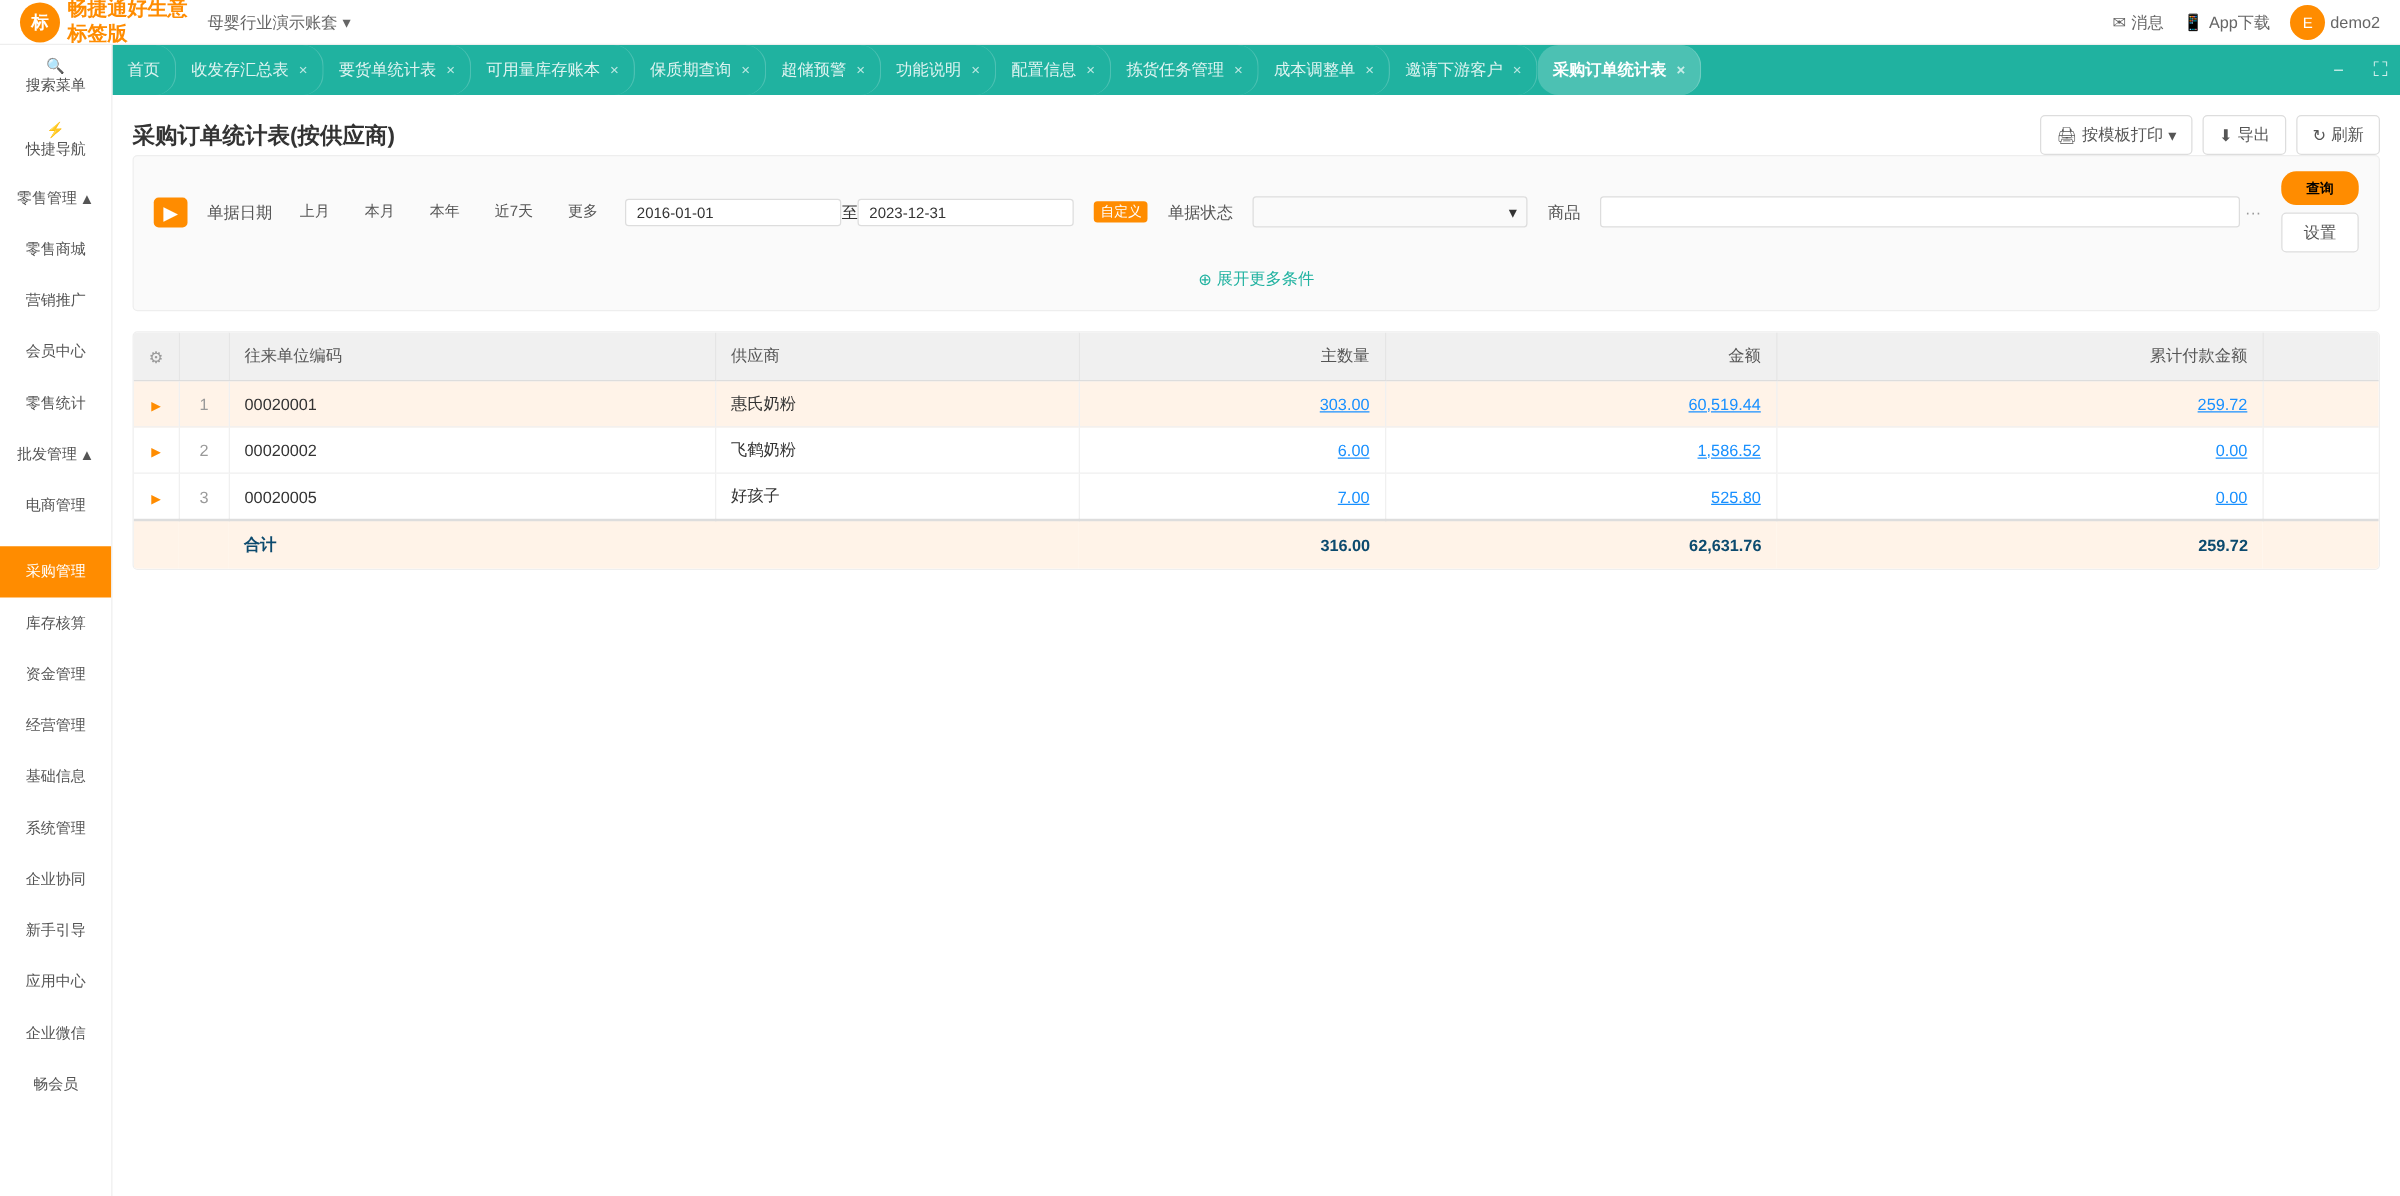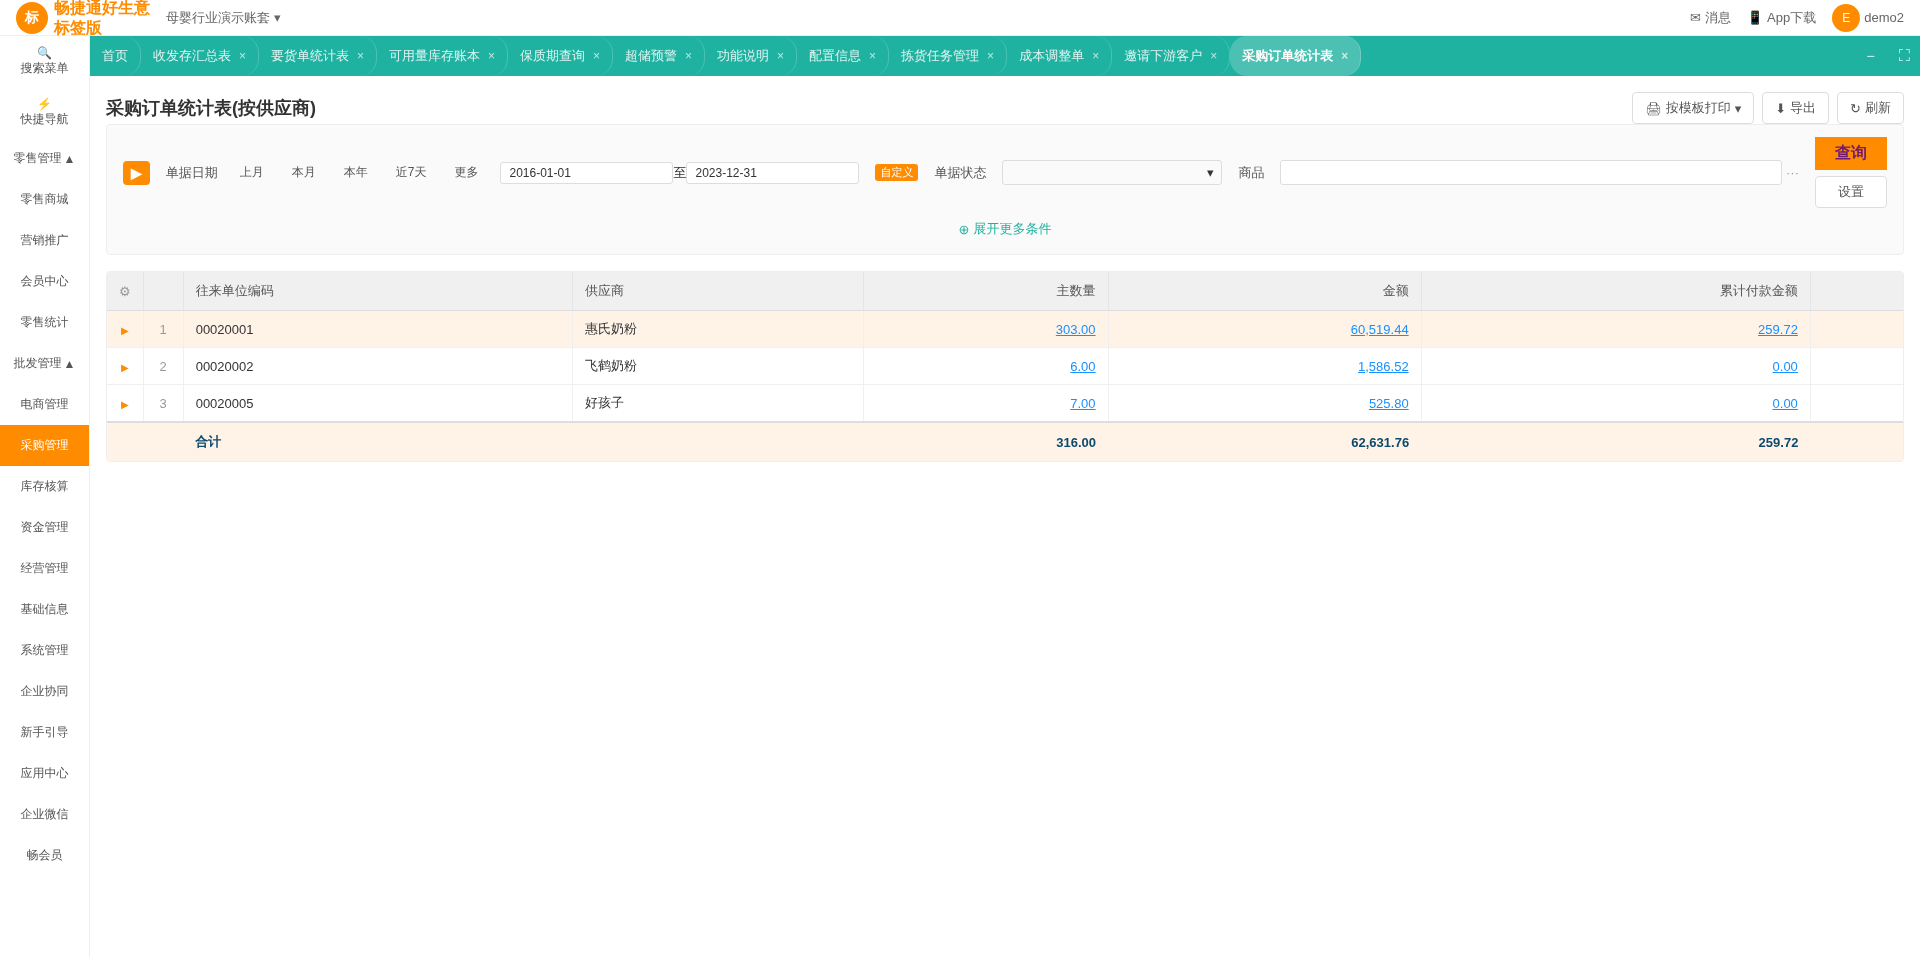--- a/index.html
+++ b/index.html
@@ -15,21 +15,21 @@
     .top-bar-right { display: flex; align-items: center; gap: 16px; }
     .top-bar-action { display: flex; align-items: center; gap: 4px; color: #666; font-size: 13px; cursor: pointer; }
     .user-avatar { width: 28px; height: 28px; border-radius: 50%; background: #ff8c00; display: flex; align-items: center; justify-content: center; color: white; font-size: 12px; }
 
     
     .main-layout { display: flex; flex: 1; overflow: hidden; }
 
     
     .sidebar { width: 90px; background: #fff; border-right: 1px solid #eee; display: flex; flex-direction: column; overflow-y: auto; }
     .sidebar-item { padding: 12px 8px; text-align: center; cursor: pointer; font-size: 12px; color: #555; border-bottom: none; transition: background 0.2s; }
-    .sidebar-item.active { background: #ff8c00; color: white; }
+    .sidebar-item.active { background: #ff8c00; color: white; margin-top: 12px; }
     .sidebar-item-with-arrow { display: flex; align-items: center; justify-content: center; gap: 2px; }
     .sidebar-search { padding: 10px 8px; text-align: center; font-size: 12px; color: #555; cursor: pointer; }
     .sidebar-nav { padding: 10px 8px; text-align: center; font-size: 12px; color: #555; cursor: pointer; }
 
     
     .content-area { flex: 1; display: flex; flex-direction: column; overflow: hidden; }
 
     
     .tab-bar { height: 40px; background: #20b2a0; display: flex; align-items: center; overflow-x: auto; white-space: nowrap; }
     .tab-bar::-webkit-scrollbar { display: none; }
@@ -58,21 +58,21 @@
     .filter-toggle-btn { background: #ff8c00; color: white; border: none; border-radius: 4px; padding: 4px 8px; cursor: pointer; font-size: 14px; font-weight: bold; }
     .filter-label { color: #555; font-size: 13px; white-space: nowrap; }
     .date-shortcuts { display: flex; gap: 16px; align-items: center; }
     .date-shortcut { padding: 2px 6px; border-radius: 3px; cursor: pointer; font-size: 12px; color: #555; }
     .date-range { display: flex; align-items: center; gap: 0; }
     .date-input { border: 1px solid #ddd; border-radius: 3px; padding: 3px 8px; font-size: 12px; color: #333; }
     .custom-badge { background: #ff8c00; color: white; border-radius: 3px; padding: 1px 5px; font-size: 11px; }
     .filter-select { border: 1px solid #ddd; border-radius: 3px; padding: 4px 8px; font-size: 13px; color: #333; min-width: 200px; cursor: pointer; display: flex; align-items: center; justify-content: space-between; }
     .filter-input { border: 1px solid #ddd; border-radius: 3px; padding: 4px 8px; font-size: 13px; color: #333; width: 200px; }
     .expand-btn { display: flex; align-items: center; gap: 4px; color: #20b2a0; font-size: 13px; cursor: pointer; padding: 4px 8px; }
-    .btn-query { background: #ff8c00; color: #701a75; border: none; border-radius: 0; padding: 6px 20px; cursor: pointer; font-size: 16px; font-weight: bold; }
+    .btn-query { background: #ff8c00; color: #000000; border: none; border-radius: 12px; padding: 6px 20px; cursor: pointer; font-size: 11px; font-weight: bold; }
     .btn-settings { background: #fff; color: #555; border: 1px solid #ddd; border-radius: 4px; padding: 6px 12px; cursor: pointer; font-size: 13px; }
     .filter-more-row { display: flex; justify-content: center; }
     .filter-right { display: flex; flex-direction: column; gap: 6px; margin-left: auto; }
 
     
     .table-wrapper { border: 1px solid #eee; border-radius: 4px; overflow: hidden; }
     table { width: 100%; border-collapse: collapse; font-size: 13px; }
     thead tr { background: #f0f0f0; }
     thead th { padding: 10px 12px; text-align: left; font-weight: normal; color: #555; border-right: 1px solid #e5e5e5; border-bottom: 1px solid #ddd; }
     thead th:last-child { border-right: none; }

